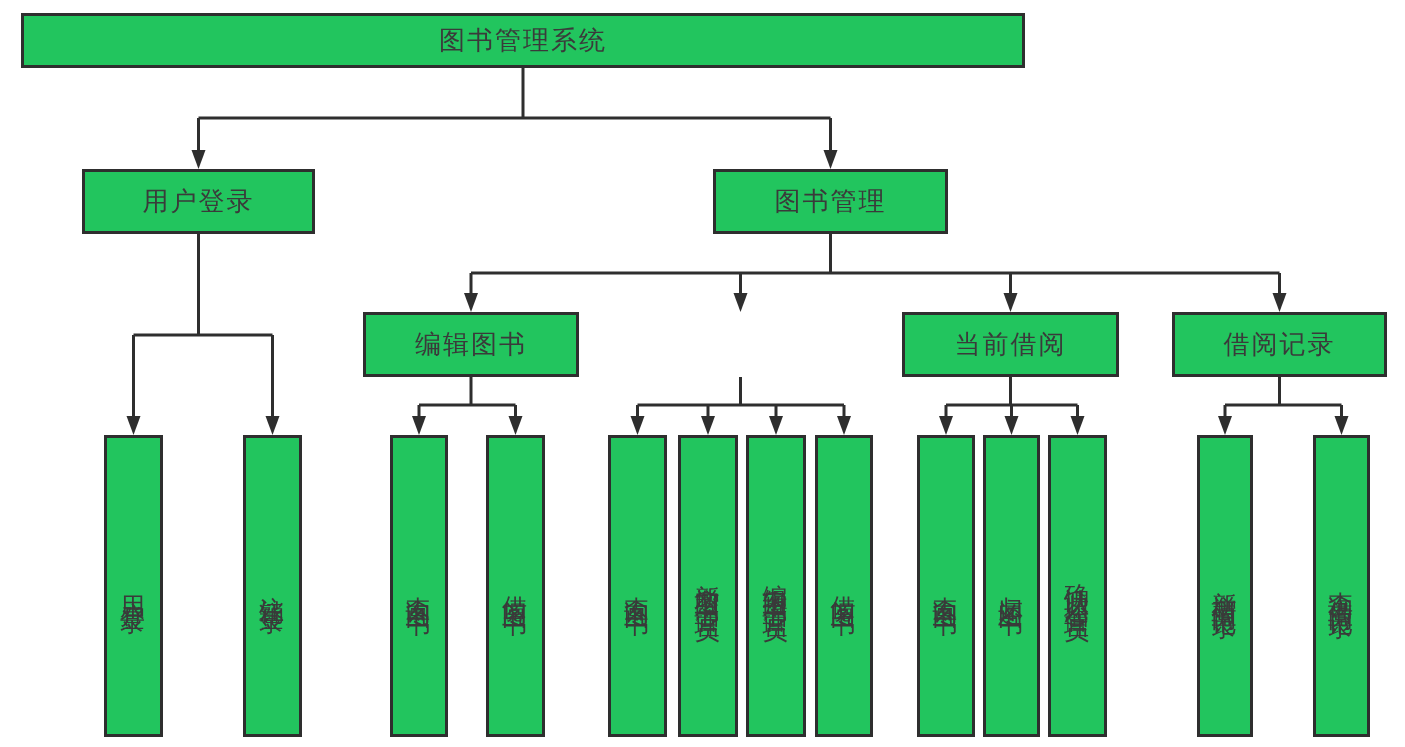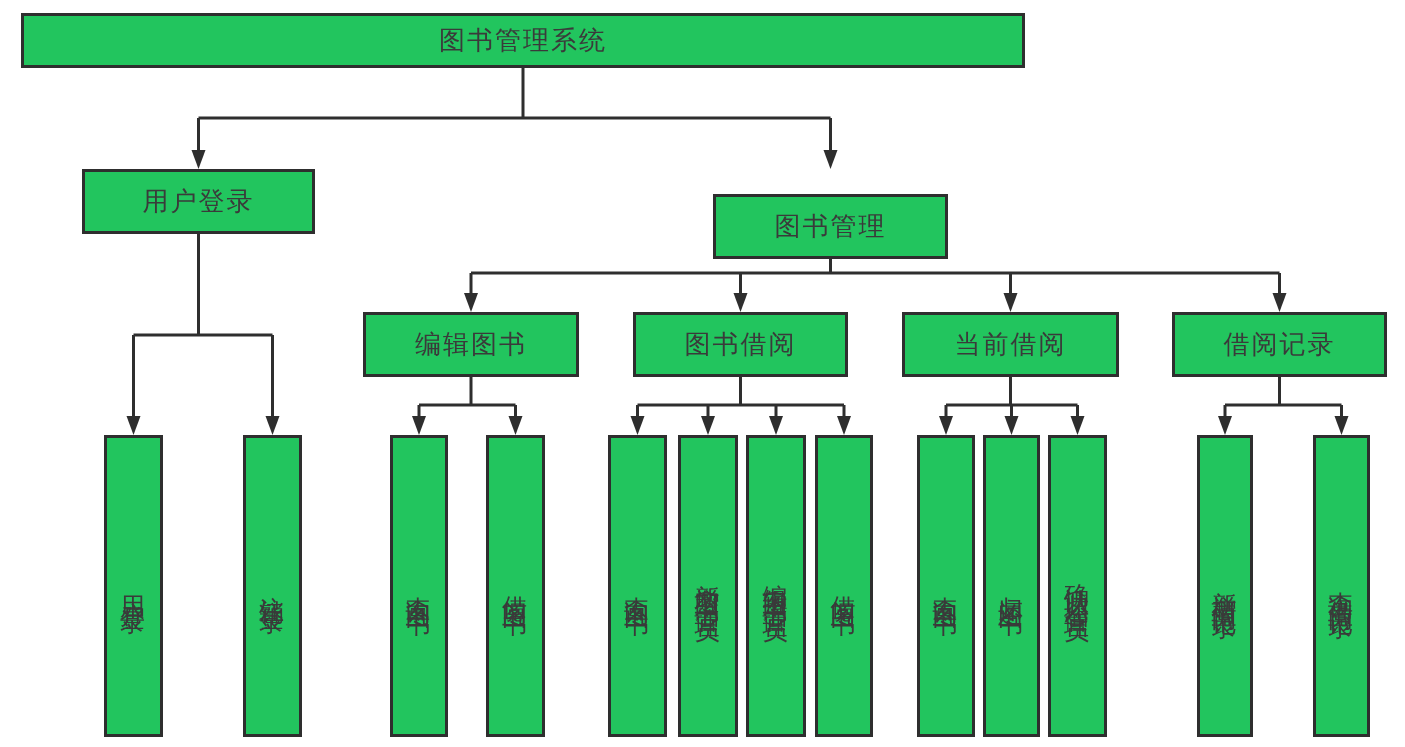--- a/index.html
+++ b/index.html
@@ -95,24 +95,23 @@
       <polygon points="1004.5,416 1018.5,416 1011.5,435"></polygon>
       <polygon points="1070.5,416 1084.5,416 1077.5,435"></polygon>
       <polygon points="1218,416 1232,416 1225,435"></polygon>
       <polygon points="1334.5,416 1348.5,416 1341.5,435"></polygon>
     </g>
   </svg>
 
   <div class="node h" style="left:21px; top:13px; width:1004px; height:55px;">图书管理系统</div>
 
   <div class="node h" style="left:82px; top:169px; width:233px; height:65px;">用户登录</div>
-  <div class="node h" style="left:713px; top:169px; width:235px; height:65px;margin-top:25px;">图书管理</div>
+  <div class="node h" style="left:713px; top:169px; width:235px; height:65px;">图书管理</div>
 
   <div class="node h" style="left:363px; top:312px; width:216px; height:65px;">编辑图书</div>
-  <div class="node h" style="left:633px; top:312px; width:215px; height:65px;">图书借阅</div>
   <div class="node h" style="left:902px; top:312px; width:217px; height:65px;">当前借阅</div>
   <div class="node h" style="left:1172px; top:312px; width:215px; height:65px;">借阅记录</div>
 
   <div class="node v" style="left:104px; top:435px; width:59px; height:302px;">用户登录</div>
   <div class="node v" style="left:243px; top:435px; width:59px; height:302px;">注销登录</div>
 
   <div class="node v" style="left:390px; top:435px; width:58px; height:302px;">查询图书</div>
   <div class="node v" style="left:486px; top:435px; width:59px; height:302px;">借阅图书</div>
 
   <div class="node v" style="left:608px; top:435px; width:59px; height:302px;">查询图书</div>

